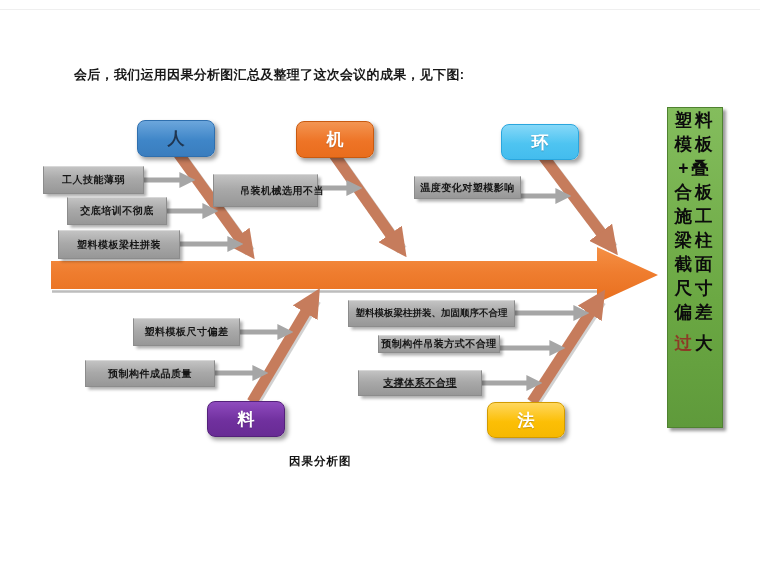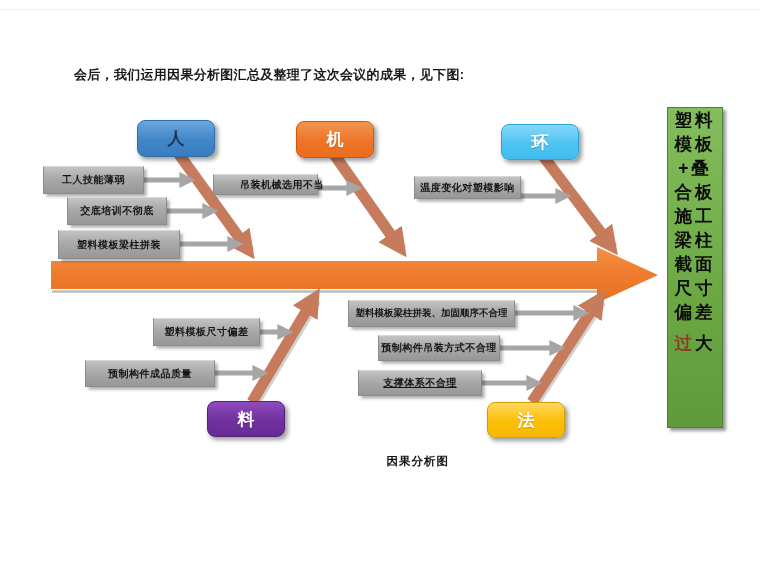--- a/index.html
+++ b/index.html
@@ -31,38 +31,38 @@
   .cause{
     position:absolute;display:flex;align-items:center;justify-content:center;text-align:center;
     background:linear-gradient(180deg,#c3c3c3,#a9a9a9 45%,#979797);
     border:1px solid #8c8c8c;border-top-color:#d8d8d8;box-sizing:border-box;
     box-shadow:2.5px 2.5px 3px rgba(0,0,0,.33);
     color:#161616;font-weight:700;font-size:10px;letter-spacing:.5px;white-space:nowrap;
   }
   .c0{left:43px;top:166px;width:101px;height:28px;}
   .c1{left:67px;top:197px;width:100px;height:28px;}
   .c2{left:58px;top:230px;width:122px;height:29px;}
-  .c3{left:213px;top:174px;width:105px;height:21px;padding-left:33px;}
+  .c3{left:213px;top:174px;width:105px;height:33px;padding-left:33px;}
   .c4{left:414px;top:176px;width:107px;height:23px;}
-  .c5{left:133px;top:318px;width:107px;height:28px;margin-left:20px;}
+  .c5{left:133px;top:318px;width:107px;height:28px;}
   .c6{left:73px;top:360px;width:130px;height:27px;margin-left:12px;}
   .c7{left:348px;top:300px;width:167px;height:27px;font-size:9.5px;letter-spacing:0;}
-  .c8{left:378px;top:335px;width:122px;height:26px;}
+  .c8{left:378px;top:335px;width:122px;height:18px;}
   .c9{left:358px;top:370px;width:124px;height:26px;text-decoration:underline;}
   .effect{
     position:absolute;left:667px;top:107px;width:56px;height:321px;box-sizing:border-box;
     background:linear-gradient(180deg,#84BD5D,#6BA843 60%,#5F9A3B);border:1px solid #4f8230;
     box-shadow:3px 3px 3px rgba(0,0,0,.4);
     color:#0c0c0c;font-weight:700;font-size:17.5px;line-height:24px;letter-spacing:3px;
     text-align:center;
   }
   .effect .gap{margin-top:7px;}
   .effect .accent{color:#8C3B26;}
   .caption{
-    position:absolute;left:289px;top:454px;width:160px;text-align:right;
+    position:absolute;left:289px;top:454px;width:160px;text-align:left;
     font-size:11.5px;font-weight:700;color:#141414;letter-spacing:1px;
   }
 </style>
 </head>
 <body>
 
 <div id="canvas">
 
   <div class="top-rule"></div>
 

